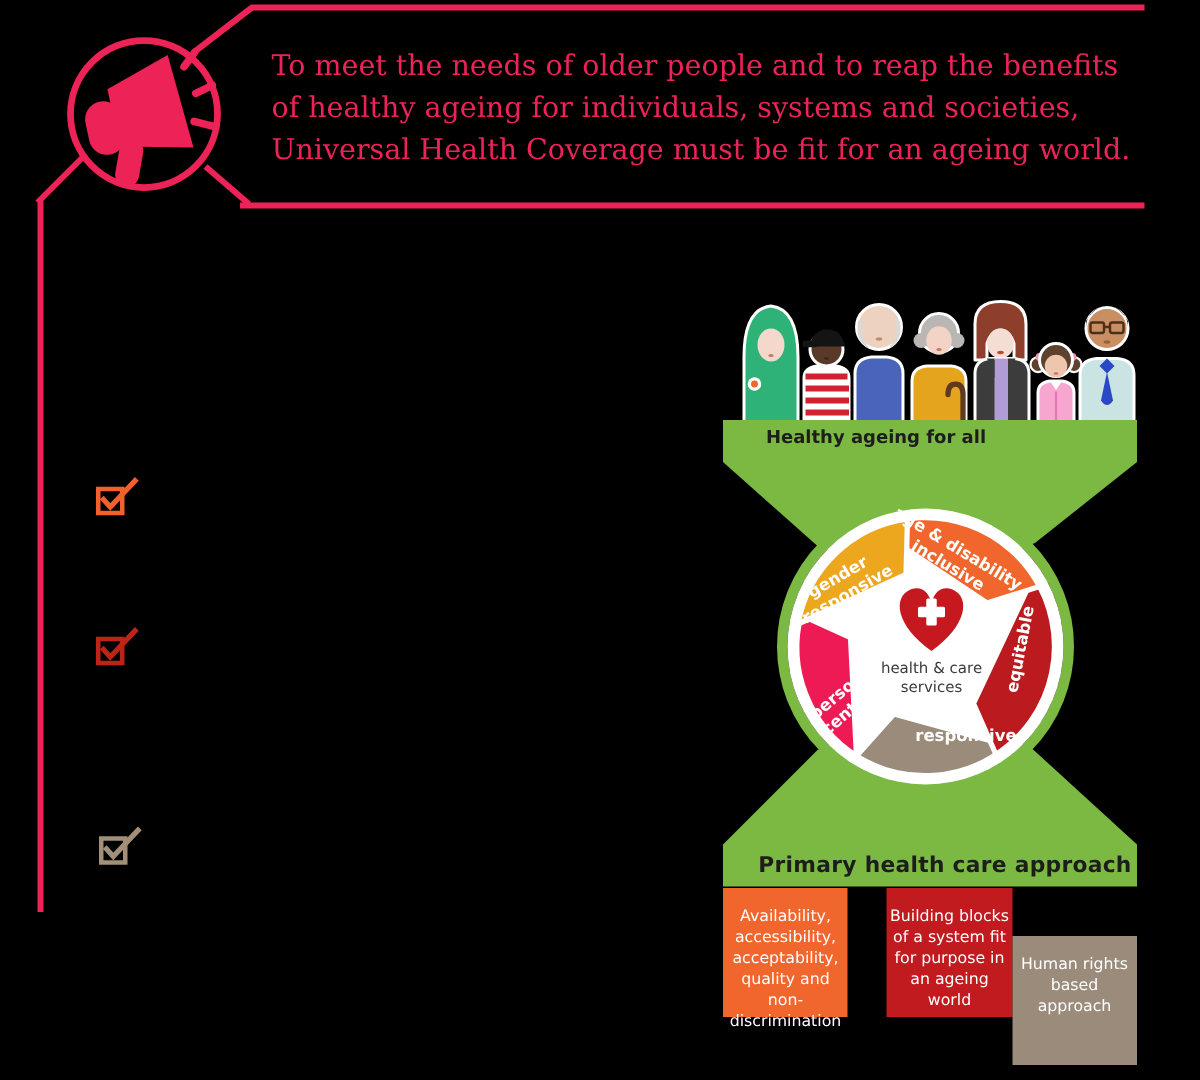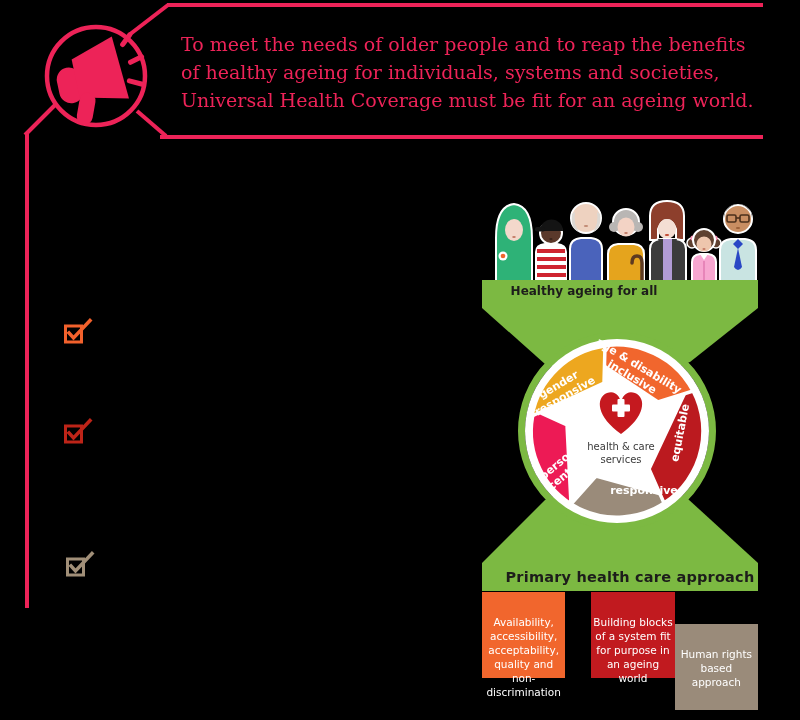--- a/index.html
+++ b/index.html
@@ -16,21 +16,21 @@
   .chk2{left:63px;top:417px;}
   .chk3{left:65px;top:550px;}
   
   .band-label{color:#1d1d1b;font-weight:bold;text-align:center;}
   .top-banner{left:472px;top:284px;width:224px;font-size:12px;}
   .bottom-banner{left:482px;top:569px;width:296px;font-size:14.5px;letter-spacing:.2px;}
   .seg-label{color:#fff;font-weight:bold;font-size:11px;line-height:1.15;
     text-align:center;white-space:pre-line;transform-origin:center;}
   .heart-label{color:#3b3b3b;font-size:10px;line-height:1.25;text-align:center;white-space:pre-line;}
   .pillars{left:482px;top:592px;width:276px;height:86px;display:flex;}
-  .pillar{width:92px;height:86px;box-sizing:border-box;padding-top:24px;
+  .pillar{width:92px;height:86px;box-sizing:border-box;padding-top:13px;
     color:#fff;font-size:10.5px;line-height:1.33;text-align:center;white-space:pre-line;}
   .pillar-0{background:#F1662D;}
   .pillar-1{background:#C11A1F;margin-left:26px;}
   .pillar-2{background:#9A8B7A;margin-top:32px;}
   .ctr{transform:translate(-50%,-50%);}
 </style>
 </head>
 <body>
 
 <svg class="abs" style="left:0;top:0" width="800" height="160" viewBox="0 0 800 160">

